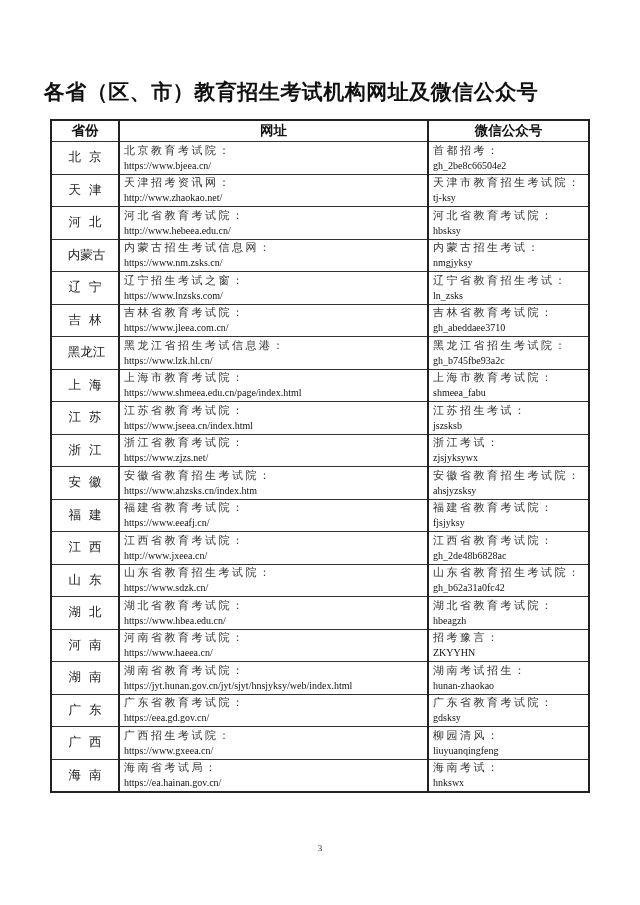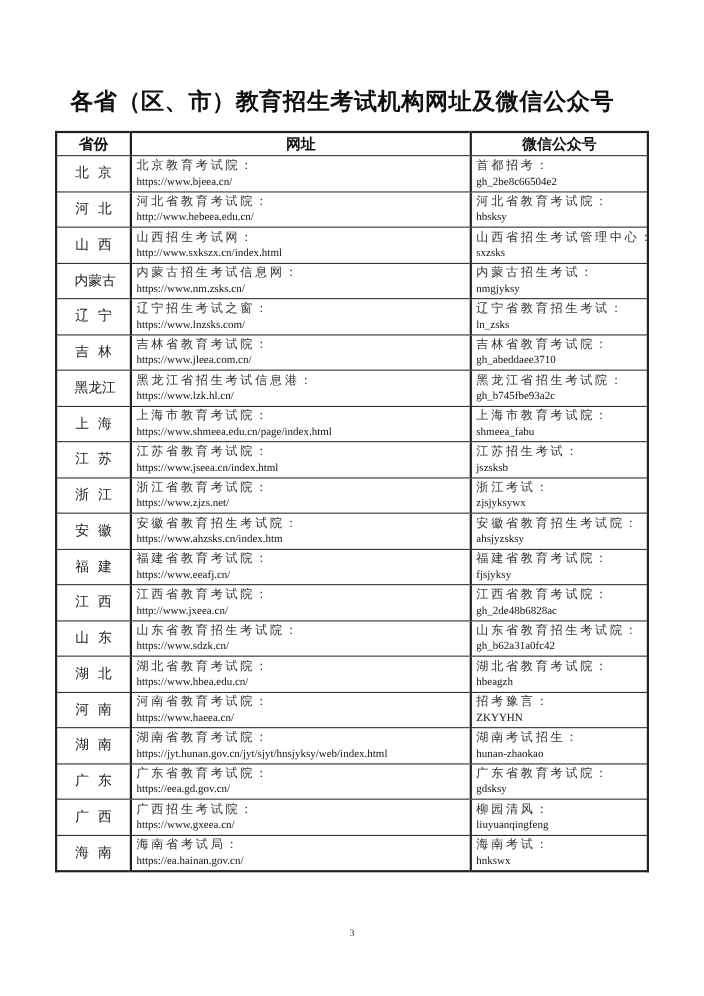--- a/index.html
+++ b/index.html
@@ -1,21 +1,20 @@
 <!DOCTYPE html>
 <html><head>
   <meta charset="utf-8">
   <style>
     html, body { margin: 0; padding: 0; background: #ffffff; }
     body { width: 640px; height: 905px; position: relative; overflow: hidden; color: #1a1a1a; }
     .title {
       position: absolute; left: 0; top: 78px; width: 582px; text-align: center;
       font-family: "DejaVu Serif", serif; font-weight: bold; font-size: 21px; letter-spacing: 0.5px;
       color: #111;
-      margin-left: 20px;
     }
     table.main {
       position: absolute; left: 50px; top: 119px; width: 538px;
       border-collapse: collapse; table-layout: fixed;
       border: 2px solid #222;
     }
     table.main th, table.main td {
       border: 1px solid #333; padding: 0; vertical-align: middle;
     }
     table.main th {
@@ -65,42 +64,42 @@
         <td class="cell col2">
           <span class="cn">北京教育考试院：</span>
           <span class="en">https://www.bjeea.cn/</span>
         </td>
         <td class="cell col3">
           <span class="cn">首都招考：</span>
           <span class="en">gh_2be8c66504e2</span>
         </td>
       </tr>
       <tr>
+        <td class="prov">天津</td>
+        <td class="cell col2">
+          <span class="cn">天津招考资讯网：</span>
+          <span class="en">http://www.zhaokao.net/</span>
+        </td>
+        <td class="cell col3">
+          <span class="cn">天津市教育招生考试院：</span>
+          <span class="en">tj-ksy</span>
+        </td>
+      </tr>
+      <tr>
         <td class="prov">河北</td>
         <td class="cell col2">
           <span class="cn">河北省教育考试院：</span>
           <span class="en">http://www.hebeea.edu.cn/</span>
         </td>
         <td class="cell col3">
           <span class="cn">河北省教育考试院：</span>
           <span class="en">hbsksy</span>
         </td>
       </tr>
       <tr>
-        <td class="prov">山西</td>
-        <td class="cell col2">
-          <span class="cn">山西招生考试网：</span>
-          <span class="en">http://www.sxkszx.cn/index.html</span>
-        </td>
-        <td class="cell col3">
-          <span class="cn">山西省招生考试管理中心：</span>
-          <span class="en">sxzsks</span>
-        </td>
-      </tr>
-      <tr>
         <td class="prov three">内蒙古</td>
         <td class="cell col2">
           <span class="cn">内蒙古招生考试信息网：</span>
           <span class="en">https://www.nm.zsks.cn/</span>
         </td>
         <td class="cell col3">
           <span class="cn">内蒙古招生考试：</span>
           <span class="en">nmgjyksy</span>
         </td>
       </tr>

